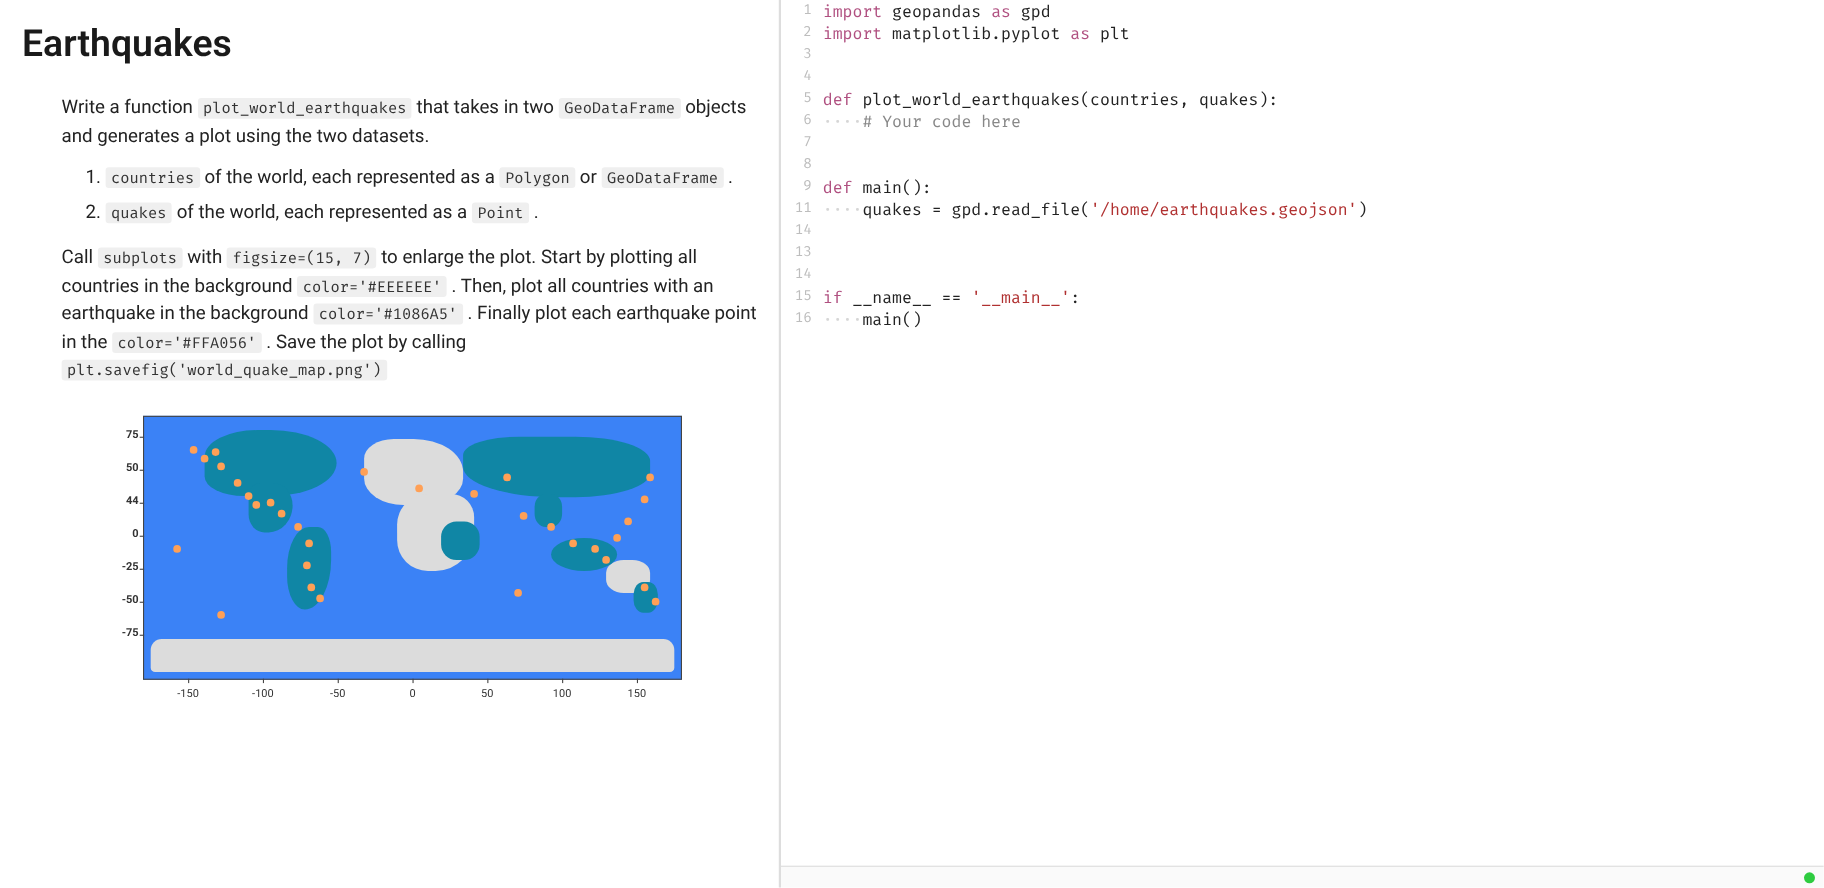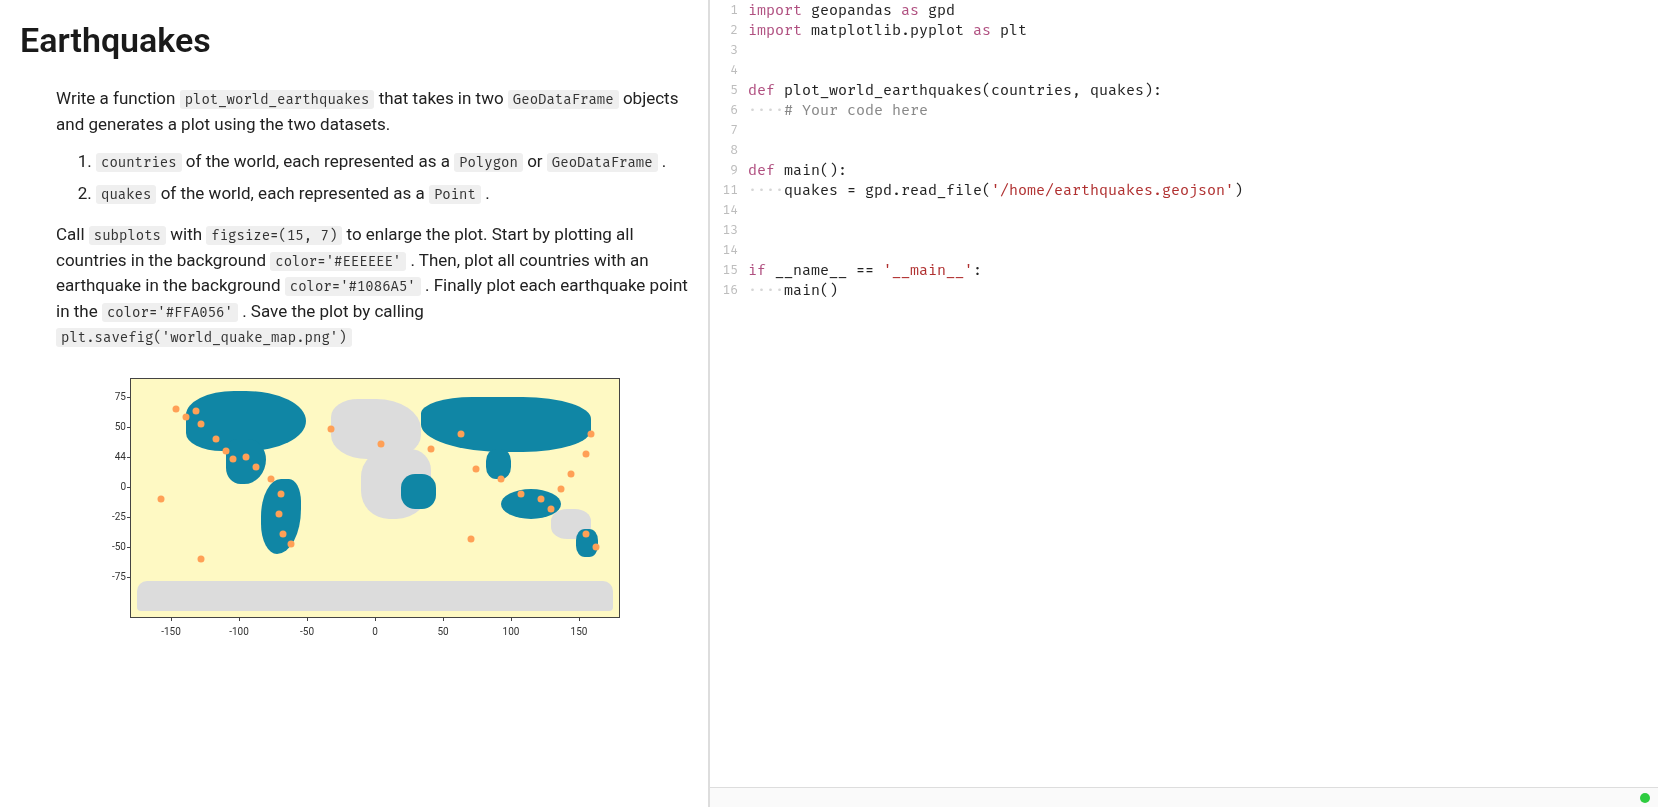--- a/index.html
+++ b/index.html
@@ -55,28 +55,28 @@
   .map-frame {
     width: 545px;
     height: 270px;
     position: relative;
   }
   .map-axes {
     position: absolute;
     left: 40px; top: 4px;
     width: 490px; height: 240px;
     border: 1px solid #444;
-    background: #fef9c3;
+    background: #3b82f6;
   }
   .ytick, .xtick {
     position: absolute;
     font-size: 10px;
     color: #333;
   }
-  .ytick { left: 12px; transform: translateY(-50%); text-align: right; width: 24px; }
+  .ytick { left: 12px; transform: translateY(-50%); text-align: right; width: 24px; font-weight: bold; }
   .xtick { bottom: -20px; transform: translateX(-50%); }
   .tickmark-y { position:absolute; left:-4px; width:4px; height:1px; background:#444; }
   .tickmark-x { position:absolute; bottom:-4px; width:1px; height:4px; background:#444; }
   .blob { position:absolute; background:#dcdcdc; border-radius:40%; }
   .blob.hl { background:#1086A5; }
   .dot { position:absolute; width:7px; height:7px; background:#FFA056; border-radius:50%; transform:translate(-50%,-50%); }
   .antarctica { position:absolute; bottom:6px; left:6px; right:6px; height:30px; background:#dcdcdc; border-radius:10px 10px 4px 4px; }
 
   
   .editor {

